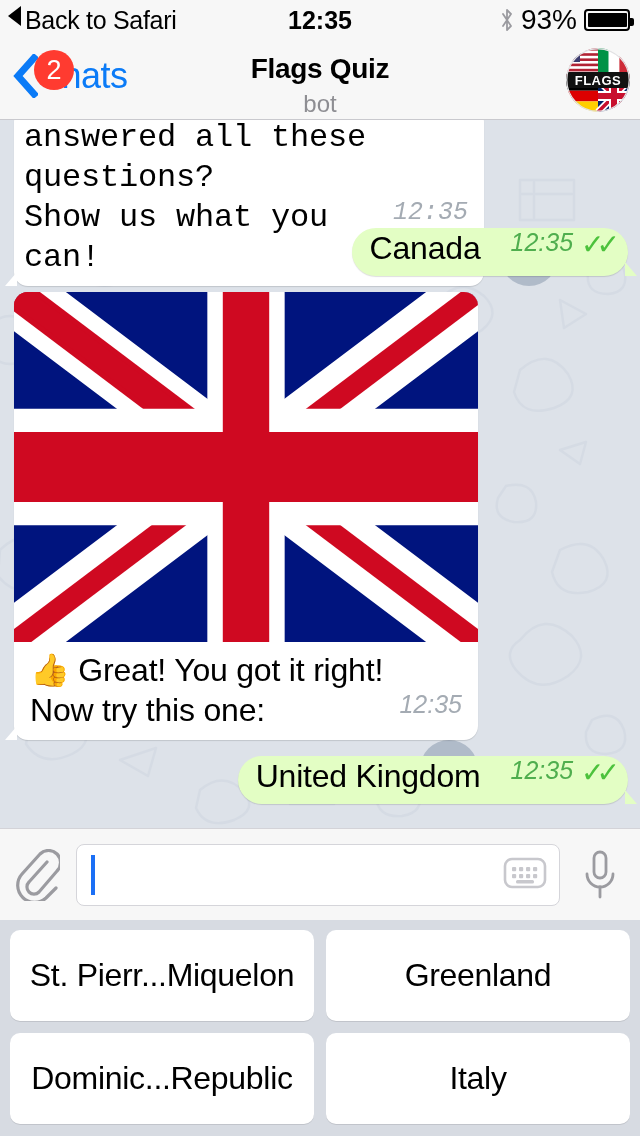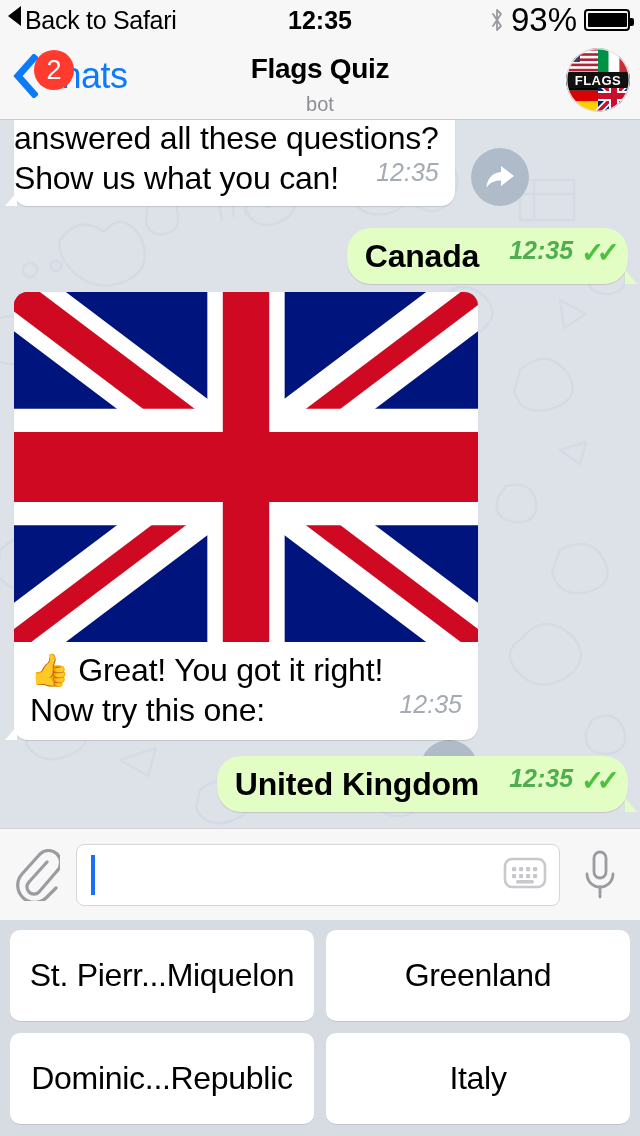--- a/index.html
+++ b/index.html
@@ -20,21 +20,21 @@
   }
   .sb-left{ position:absolute; left:8px; display:flex; gap:4px; }
   .sb-backtri{ display:inline-block; width:0;height:0;
     border-top:10px solid transparent;border-bottom:10px solid transparent;
     border-right:13px solid #000; }
   .sb-backtxt{ font-size:25px; letter-spacing:-0.3px; }
   .sb-center{ position:absolute; left:0; right:0; text-align:center;
     font-size:25px; font-weight:bold; }
   .sb-right{ position:absolute; right:10px; display:flex; align-items:center; gap:7px; }
   .bt-icon{ width:14px; height:24px; }
-  .sb-pct{ font-size:33px; }
+  .sb-pct{ font-size:28px; }
   .batt{ position:relative; width:46px; height:22px; border:2px solid #000;
     border-radius:4px; }
   .batt-fill{ position:absolute; top:2px; left:2px; bottom:2px;
     background:#000; border-radius:1px; }
   .batt-cap{ position:absolute; right:-6px; top:7px; width:4px; height:8px;
     background:#000; border-radius:0 2px 2px 0; }
 
   
   .navbar{
     position:absolute; top:40px; left:0; width:640px; height:80px;
@@ -49,50 +49,50 @@
     position:absolute; left:22px; top:-4px;
     min-width:40px; height:40px; border-radius:20px;
     background:#ff3b30; color:#fff; font-size:27px; font-weight:500;
     display:flex; align-items:center; justify-content:center; z-index:2;
     padding:0 6px;
   }
   .nav-title-wrap{ position:absolute; left:0; right:0; top:8px; text-align:center;
     pointer-events:none; }
   .nav-title{ font-size:28px; font-weight:bold; color:#000; line-height:42px;
     letter-spacing:-0.3px; }
-  .nav-sub{ font-size:20px; color:#8e8e93; line-height:28px; }
+  .nav-sub{ font-size:24px; color:#8e8e93; line-height:28px; }
   .avatar{ position:absolute; right:10px; top:8px; width:64px; height:64px;
     border-radius:50%; overflow:hidden; cursor:pointer; }
 
   
   .chat{
     position:absolute; top:120px; left:0; width:640px; height:708px;
     background:#dde2e9; overflow:hidden;
   }
   .chat-pattern{ position:absolute; inset:0; opacity:.55; }
 
   .msg-row{ position:absolute; display:flex; align-items:flex-end; }
 
   
   .bubble-in{
     position:relative; background:#fff; border-radius:14px;
-    padding:10px 16px 8px 0; max-width:470px;
+    padding:10px 16px 8px 10px; max-width:470px;
     box-shadow:0 1px 1px rgba(0,0,0,.13);
+    font-family:Liberation Mono, monospace;
   }
   .bubble-in::after{
     content:""; position:absolute; left:-9px; bottom:0;
     width:0;height:0;
     border-bottom:14px solid #fff;
     border-left:12px solid transparent;
   }
   .bubble-out{
     position:relative; background:#e3fec4; border-radius:24px;
-    padding:8px 16px 8px 18px;
+    padding:0 16px 8px 18px;
     box-shadow:0 1px 1px rgba(0,0,0,.13);
-    font-weight:bold;
   }
   .bubble-out::after{
     content:""; position:absolute; right:-9px; bottom:0;
     width:0;height:0;
     border-bottom:14px solid #e3fec4;
     border-right:12px solid transparent;
   }
 
   .msg-text{ font-size:32px; color:#000; line-height:40px; letter-spacing:-0.2px; }
   .meta-in{ font-size:25px; font-style:italic; color:#a4abb3; }

